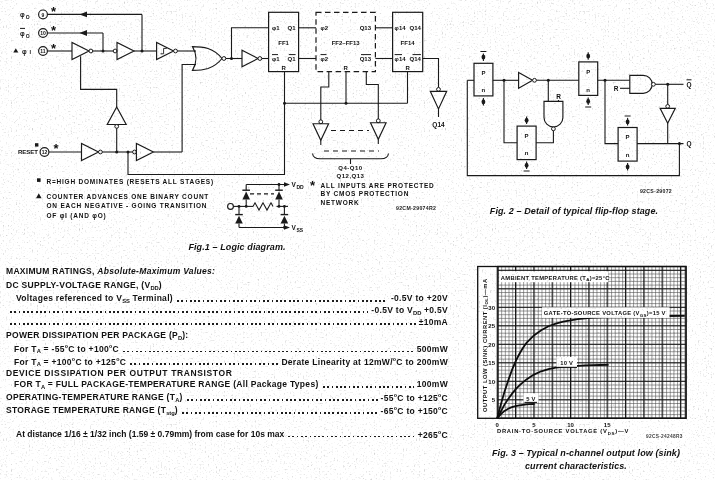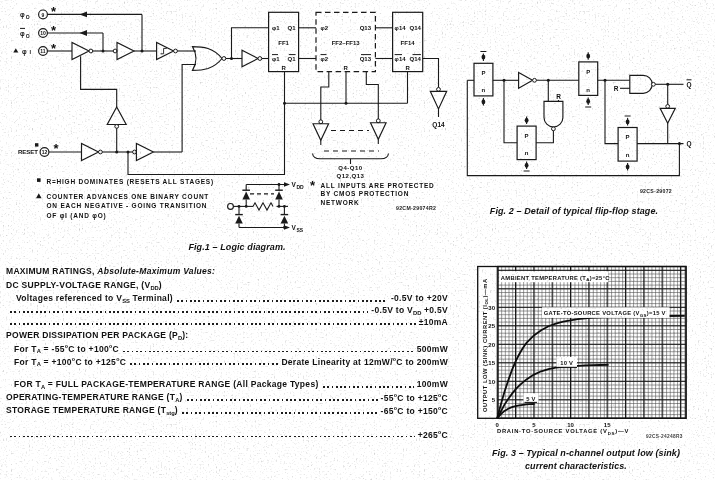--- a/index.html
+++ b/index.html
@@ -562,19 +562,20 @@
 
 <div id="ratings">
   <div class="rrow" style="top:266px"><span class="lbl"><span>MAXIMUM RATINGS, </span><span class="ital">Absolute-Maximum Values:</span></span></div>
   <div class="rrow" style="top:280px"><span class="lbl">DC SUPPLY-VOLTAGE RANGE, (V<sub>DD</sub>)</span></div>
   <div class="rrow" style="top:293px"><span class="lbl ind1">Voltages referenced to V<sub>SS</sub> Terminal)</span><span class="dots"></span><span class="val">-0.5V to +20V</span></div>
   <div class="rrow" style="top:304.5px"><span class="dots"></span><span class="val">-0.5V to V<sub>DD</sub> +0.5V</span></div>
   <div class="rrow" style="top:316.5px"><span class="dots"></span><span class="val">±10mA</span></div>
   <div class="rrow" style="top:329.5px"><span class="lbl">POWER DISSIPATION PER PACKAGE (P<sub>D</sub>):</span></div>
   <div class="rrow" style="top:343px"><span class="lbl ind2">For T<sub>A</sub> = -55<sup style="font-size:62%">o</sup>C to +100<sup style="font-size:62%">o</sup>C</span><span class="dots"></span><span class="val">500mW</span></div>
   <div class="rrow" style="top:355.5px"><span class="lbl ind2">For T<sub>A</sub> = +100<sup style="font-size:62%">o</sup>C to +125<sup style="font-size:62%">o</sup>C</span><span class="dots"></span><span class="val">Derate Linearity at 12mW/<sup style="font-size:62%">o</sup>C to 200mW</span></div>
+  <div class="rrow" style="top:367.5px"><span class="lbl wide">DEVICE DISSIPATION PER OUTPUT TRANSISTOR</span></div>
   <div class="rrow" style="top:379px"><span class="lbl ind2">FOR T<sub>A</sub> = FULL PACKAGE-TEMPERATURE RANGE (All Package Types)</span><span class="dots"></span><span class="val">100mW</span></div>
   <div class="rrow" style="top:391.5px"><span class="lbl">OPERATING-TEMPERATURE RANGE (T<sub>A</sub>)</span><span class="dots"></span><span class="val">-55<sup style="font-size:62%">o</sup>C to +125<sup style="font-size:62%">o</sup>C</span></div>
   <div class="rrow" style="top:404.5px"><span class="lbl">STORAGE TEMPERATURE RANGE (T<sub>stg</sub>)</span><span class="dots"></span><span class="val">-65<sup style="font-size:62%">o</sup>C to +150<sup style="font-size:62%">o</sup>C</span></div>
-  <div class="rrow" style="top:428.5px"><span class="dots"></span><span class="val">+265<sup style="font-size:62%">o</sup>C</span></div>
+  <div class="rrow" style="top:428.5px"><span class="lbl ind1 tight">At distance 1/16 ± 1/32 inch (1.59 ± 0.79mm) from case for 10s max</span><span class="dots"></span><span class="val">+265<sup style="font-size:62%">o</sup>C</span></div>
 </div>
 
 </div>
 
 </body></html>

